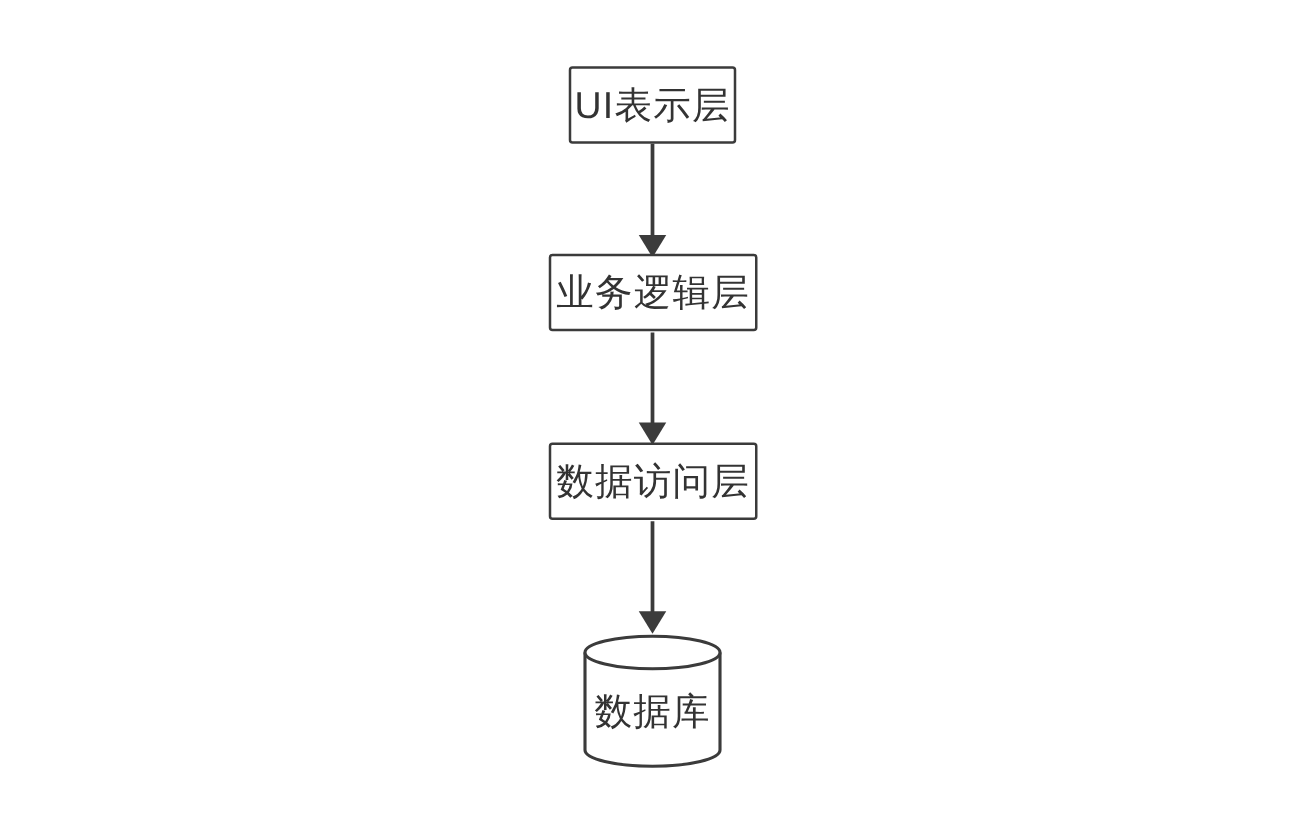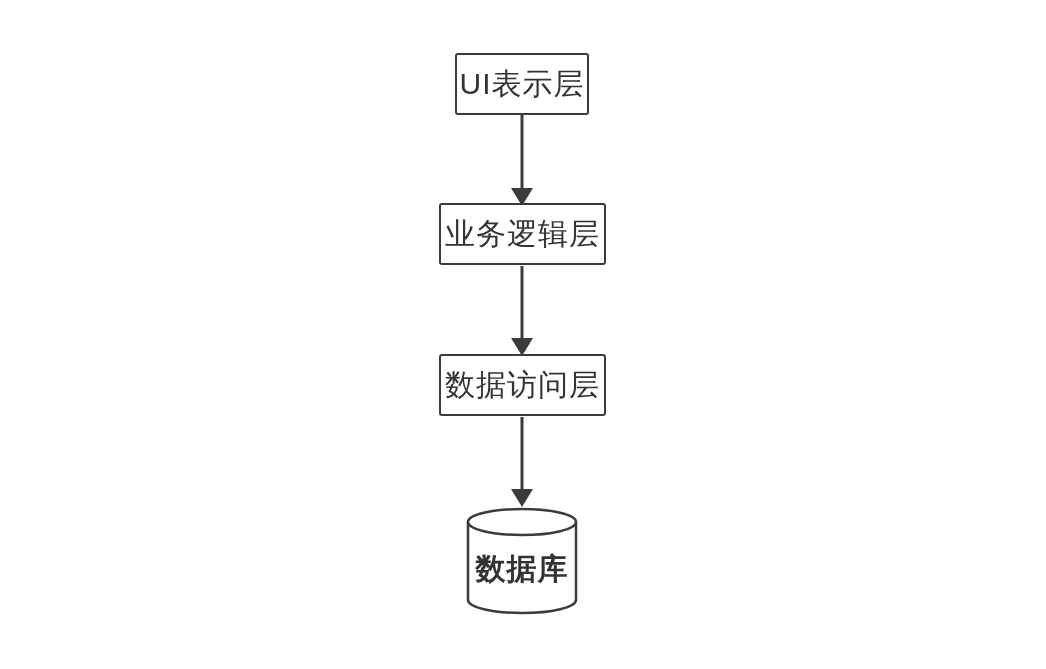--- a/index.html
+++ b/index.html
@@ -28,21 +28,20 @@
     white-space:nowrap;
     z-index:2;
   }
   #node-ui{left:455px;top:53px;width:134px;height:62px;}
   #node-biz{left:439px;top:203px;width:167px;height:62px;}
   #node-dal{left:439px;top:354px;width:167px;height:62px;}
   .node.cylinder{
     position:absolute;
     left:466px;top:507px;width:112px;height:108px;
     z-index:2;
-    font-weight:bold;
   }
   .node.cylinder svg{position:absolute;left:0;top:0;display:block;}
   .cyl-label{
     position:absolute;left:0;top:0;width:100%;height:100%;
     display:flex;align-items:center;justify-content:center;
     padding-top:16px;
     color:var(--text);
     font-size:30px;
     letter-spacing:1px;
   }

